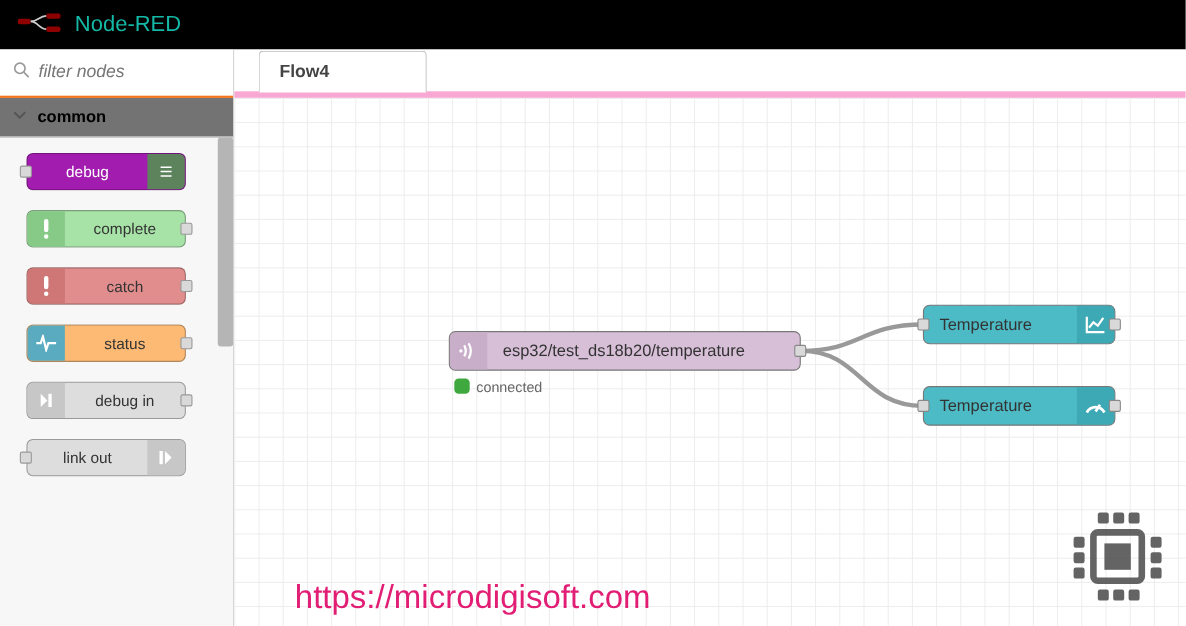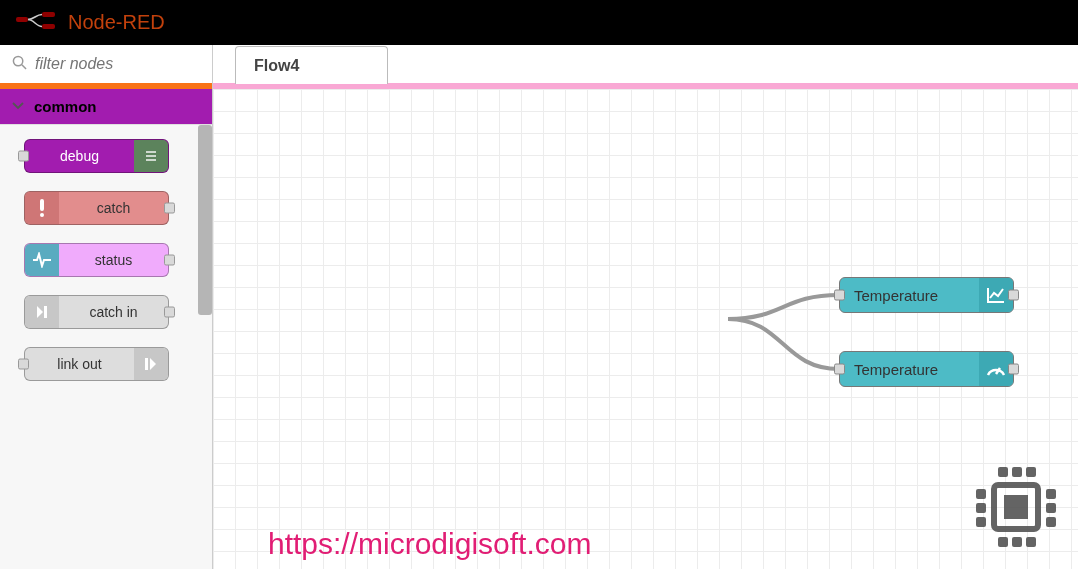--- a/index.html
+++ b/index.html
@@ -1,30 +1,30 @@
 <!DOCTYPE html>
 <html><head>
 <meta charset="utf-8">
 <style>
   * { box-sizing: border-box; margin: 0; padding: 0; }
   body { font-family: Arial, Helvetica, sans-serif; width: 1078px; height: 569px; overflow: hidden; background: #fff; }
   
   
   .header { height: 45px; background: #000; color: #fff; display: flex; align-items: center; padding: 0 16px; }
   .header-logo { margin-right: 10px; display: flex; align-items: center; }
-  .header-title { font-size: 20px; font-weight: 400; color: #c2410c; }
+  .header-title { font-size: 20px; font-weight: 400; color: #14b8a6; }
   
   
   .main { display: flex; height: calc(569px - 45px); }
   
   
   .sidebar { width: 213px; background: #f7f7f7; border-right: 1px solid #ccc; display: flex; flex-direction: column; height: 100%; overflow: hidden; }
-  .filter { height: 44px; border-bottom: 6px solid #f97316; padding: 0 12px; display: flex; align-items: center; gap: 8px; color: #888; background:#fff;}
+  .filter { height: 44px; border-bottom: 2px solid #f97316; padding: 0 12px; display: flex; align-items: center; gap: 8px; color: #888; background:#fff;}
   .filter input { border: none; outline: none; font-size: 16px; color: #888; font-style: italic; width: 100%; background: transparent; }
-  .category-header { height: 36px; display: flex; align-items: center; padding: 0 12px; font-weight: bold; font-size: 15px; cursor: pointer; background:#a21caf; border-bottom:1px solid #e0e0e0; }
+  .category-header { height: 36px; display: flex; align-items: center; padding: 0 12px; font-weight: bold; font-size: 15px; cursor: pointer; background:#737373; border-bottom:1px solid #e0e0e0; }
   .category-header .chevron { margin-right: 10px; color:#555;}
   
   .palette-scroll { position: relative; padding: 14px 10px; flex:1; }
   .palette-scroll::after { 
     content:""; position:absolute; right:0; top:0; width:14px; height:190px; background:#b5b5b5; border-radius:3px;
   }
   .palette-node { position: relative; height: 34px; margin-bottom: 18px; width: 145px; margin-left: 14px; border-radius: 6px; border:1px solid rgba(0,0,0,0.3); display:flex; align-items:center; cursor:move;}
   .palette-node .icon-box { width: 34px; height: 100%; display:flex; align-items:center; justify-content:center; border-radius:5px 0 0 5px; }
   .palette-node .icon-box.right { border-radius:0 5px 5px 0; }
   .palette-node .label { flex:1; text-align:center; font-size:14px; color:#333; }
@@ -33,21 +33,21 @@
   .palette-node .port.in { left: -7px; top: 50%; transform: translateY(-50%); }
   
   .node-inject { background: #a6bbcf; }
   .node-inject .icon-box { background: #8aa3bd; }
   .node-debug { background: #a21caf; }
   .node-debug .icon-box { background: #5c835c; }
   .node-complete { background: #a7e2a7; }
   .node-complete .icon-box { background: #87c987; }
   .node-catch { background: #e28d8d; }
   .node-catch .icon-box { background: #cf7676; }
-  .node-status { background: #f0abfc; }
+  .node-status { background: #fdba74; }
   .node-status .icon-box { background: #5aabc0; }
   .node-link { background: #ddd; }
   .node-link .icon-box { background: #c7c7c7; }
   .node-comment { background: #efefef; }
   .node-comment .icon-box { background: #dcdcdc; }
   
   
   .workspace-wrap { flex:1; display:flex; flex-direction:column; position: relative; }
   .tabs { height: 44px; display: flex; align-items: flex-end; background: #fff; border-bottom: 6px solid #f9a8d4; padding-left: 22px; }
   .tab { height: 38px; padding: 0 88px 0 18px; border: 1px solid #bbb; border-bottom: none; background: #fff; display: flex; align-items: center; font-size: 16px; font-weight: bold; color:#444; border-radius: 4px 4px 0 0; margin-bottom:-1px;}
@@ -125,28 +125,38 @@
         <div class="icon-box right">
           <svg width="16" height="16" viewBox="0 0 16 16" fill="none" stroke="#fff" stroke-width="1.4">
               <line x1="3" y1="4" x2="13" y2="4"></line>
               <line x1="3" y1="8" x2="13" y2="8"></line>
               <line x1="3" y1="12" x2="13" y2="12"></line>
             </svg>
         </div>
         <div class="port in"></div>
       </div>
 
-
-      <div class="palette-node node-catch">
+      <div class="palette-node node-complete">
         <div class="icon-box">
           <svg width="14" height="20" viewBox="0 0 6 20" fill="#fff">
               <rect x="1" y="1" width="4" height="12" rx="2"></rect>
               <circle cx="3" cy="17" r="2"></circle>
             </svg>
         </div>
+        <div class="label">complete</div>
+        <div class="port out"></div>
+      </div>
+
+      <div class="palette-node node-catch">
+        <div class="icon-box">
+          <svg width="14" height="20" viewBox="0 0 6 20" fill="#fff">
+              <rect x="1" y="1" width="4" height="12" rx="2"></rect>
+              <circle cx="3" cy="17" r="2"></circle>
+            </svg>
+        </div>
         <div class="label">catch</div>
         <div class="port out"></div>
       </div>
 
       <div class="palette-node node-status">
         <div class="icon-box">
           <svg width="20" height="16" viewBox="0 0 20 16" fill="none" stroke="#fff" stroke-width="2">
               <path d="M1 8 h4 l2 -6 3 12 2 -6 h7"></path>
             </svg>
         </div>
@@ -154,21 +164,21 @@
         <div class="port out"></div>
       </div>
 
       <div class="palette-node node-link">
         <div class="icon-box">
           <svg width="18" height="18" viewBox="0 0 18 18" fill="#fff">
               <path d="M4 3 l6 6 -6 6 z"></path>
               <rect x="11" y="3" width="3" height="12"></rect>
             </svg>
         </div>
-        <div class="label">catch in</div>
+        <div class="label">debug in</div>
         <div class="port out"></div>
       </div>
 
       <div class="palette-node node-link">
         <div class="label">link out</div>
         <div class="icon-box right">
           <svg width="18" height="18" viewBox="0 0 18 18" fill="#fff">
               <rect x="3" y="3" width="3" height="12"></rect>
               <path d="M8 3 l6 6 -6 6 z"></path>
             </svg>
@@ -186,20 +196,33 @@
         <span>Flow4</span>
       </div>
     </div>
     <div class="canvas">
 
       <svg class="wires" width="865" height="480">
         <path d="M515 230 C570 230 570 206 626 206" stroke="#999" stroke-width="4" fill="none"></path>
         <path d="M515 230 C570 230 570 280 626 280" stroke="#999" stroke-width="4" fill="none"></path>
       </svg>
 
+      <div class="flow-node mqtt-node">
+        <div class="icon-box">
+          <svg width="20" height="20" viewBox="0 0 20 20" fill="none" stroke="#fff" stroke-width="2">
+              <path d="M6 5 a10 10 0 0 1 0 10"></path>
+              <path d="M10 3 a14 14 0 0 1 0 14"></path>
+              <circle cx="3" cy="10" r="1.5" fill="#fff" stroke="none"></circle>
+            </svg>
+        </div>
+        <div class="label">esp32/test_ds18b20/temperature</div>
+        <div class="port out"></div>
+        <div class="status-dot"></div>
+        <div class="status-text">connected</div>
+      </div>
 
       <div class="flow-node ui-node ui1">
         <div class="port in"></div>
         <div class="label">Temperature</div>
         <div class="icon-box">
           <svg width="20" height="18" viewBox="0 0 20 18" fill="none" stroke="#fff" stroke-width="2">
               <path d="M2 2 v14 h16"></path>
               <path d="M4 12 l4 -5 4 3 5 -7"></path>
             </svg>
         </div>

